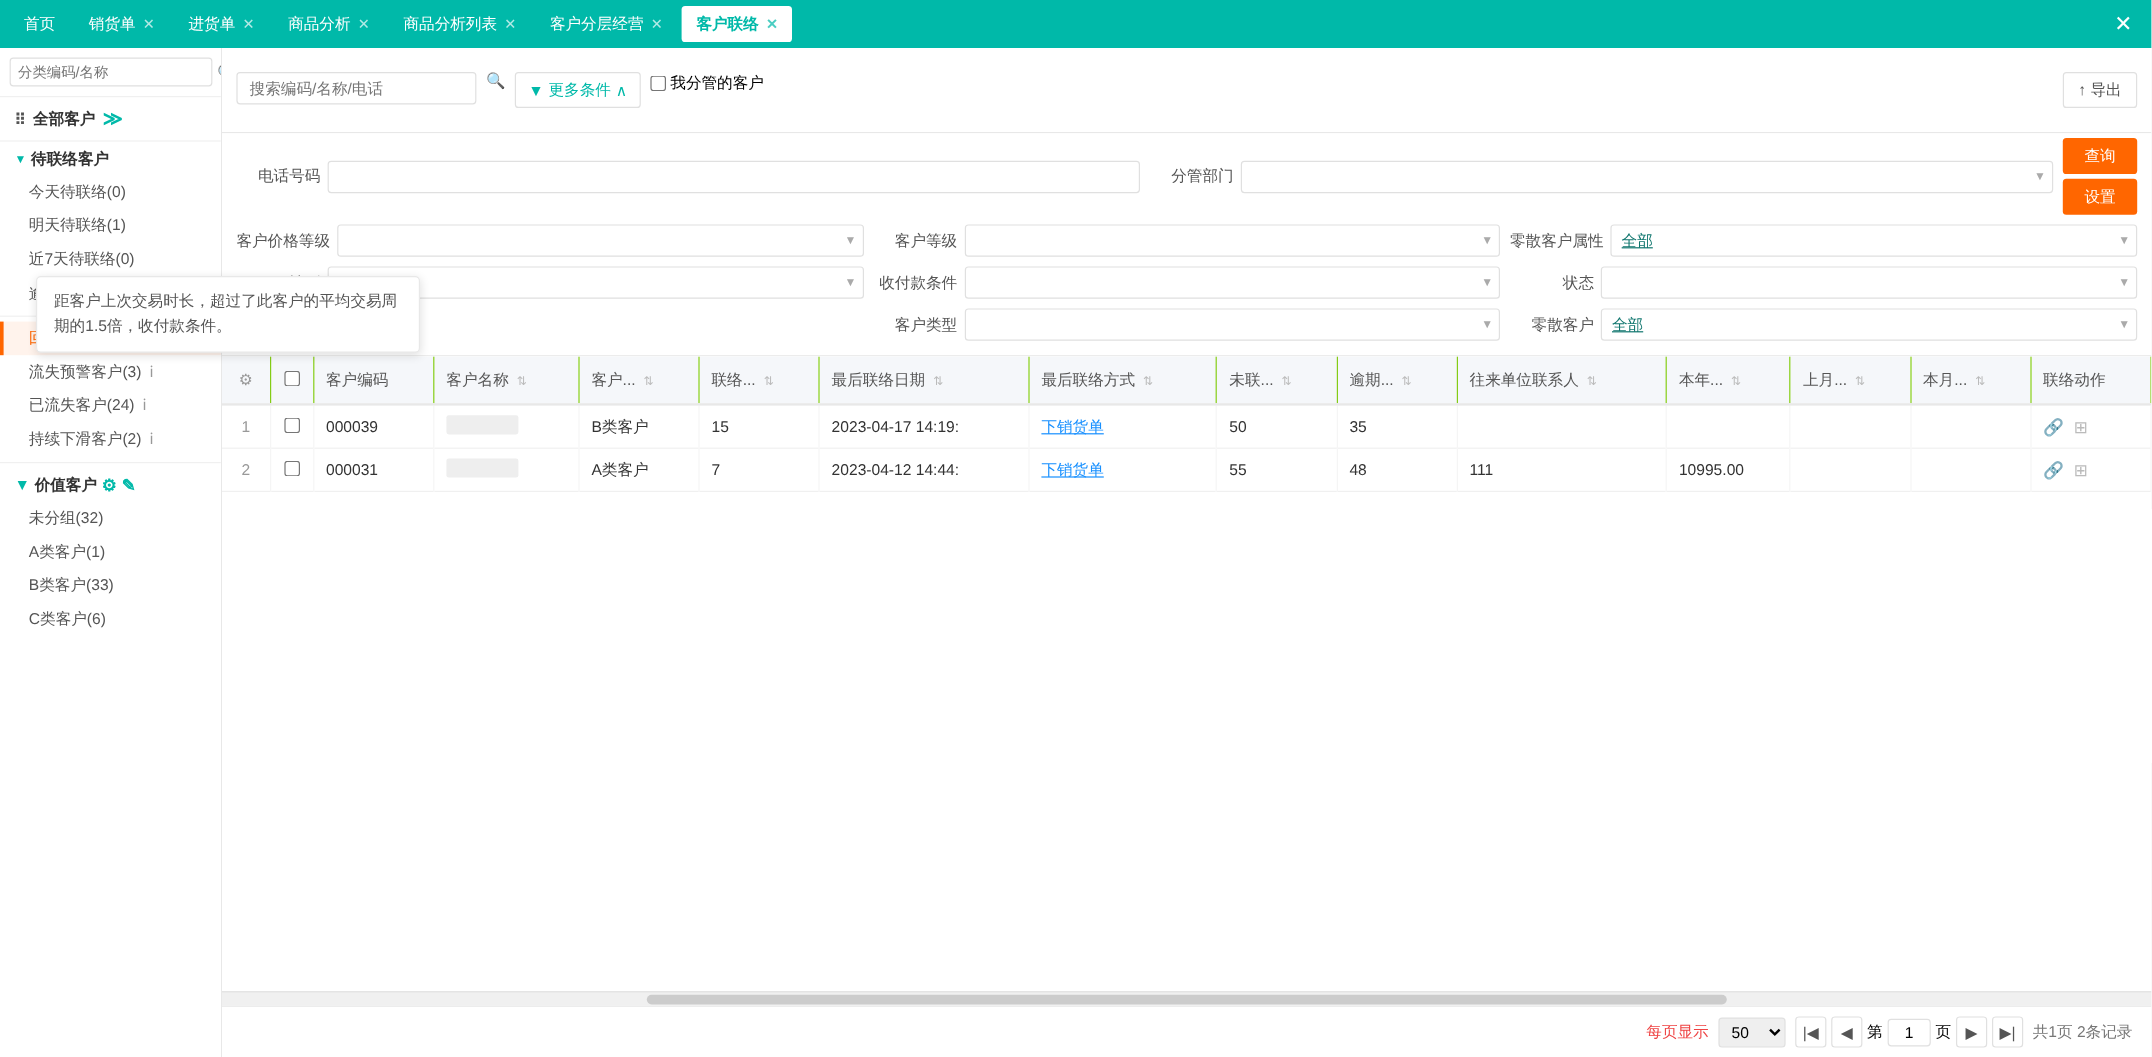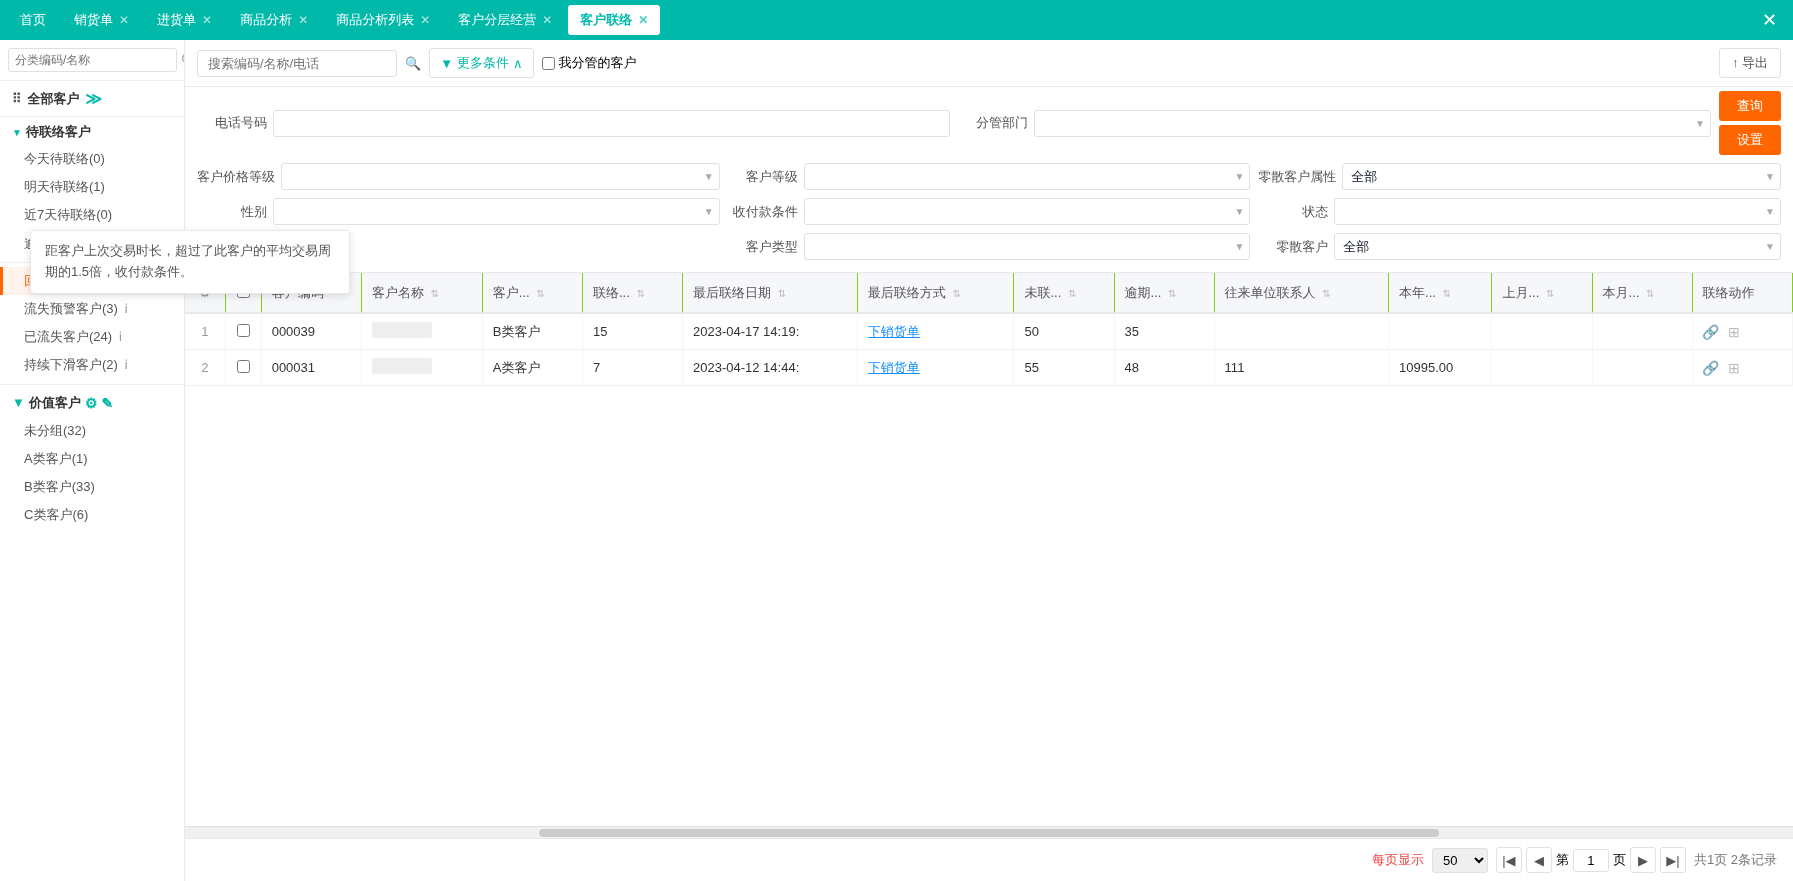--- a/index.html
+++ b/index.html
@@ -129,23 +129,23 @@
       flex: 1;
       display: flex;
       flex-direction: column;
       background: #f5f5f5;
       overflow: hidden;
     }
 
     
     .filter-bar {
       background: #fff;
-      padding: 8px 12px;
-      display: flex;
-      align-items: center;
+      padding: 20px 12px;
+      display: flex;
+      align-items: flex-start;
       gap: 8px;
       border-bottom: 1px solid #e8e8e8;
       flex-wrap: wrap;
     }
     .filter-search-input {
       border: 1px solid #e0e0e0;
       border-radius: 3px;
       padding: 5px 10px;
       width: 200px;
       outline: none;
@@ -207,24 +207,25 @@
       position: relative;
       display: flex;
       align-items: center;
     }
     .adv-select-wrap select {
       width: 100%;
       border: 1px solid #e0e0e0;
       border-radius: 3px;
       padding: 5px 24px 5px 8px;
       background: #fff;
-      color: #0f172a;
+      color: #0f766e;
       appearance: none;
       -webkit-appearance: none;
       outline: none;
+      text-decoration: underline;
     }
     .adv-select-wrap .chev {
       position: absolute;
       right: 6px;
       color: #aaa;
       pointer-events: none;
       font-size: 10px;
     }
     .adv-input {
       flex: 1;

